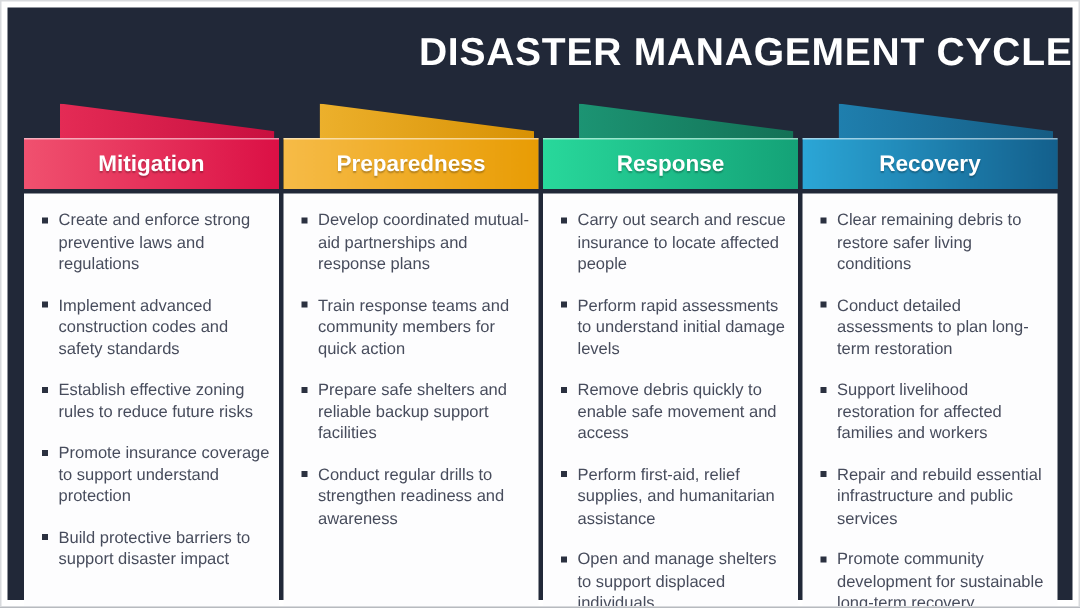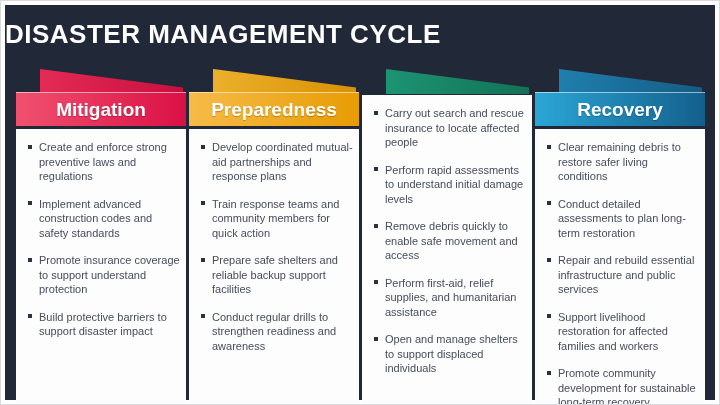--- a/index.html
+++ b/index.html
@@ -5,40 +5,40 @@
   * { margin:0; padding:0; box-sizing:border-box; }
   html,body { width:720px; height:405px; font-family:"Liberation Sans", sans-serif; }
   .page {
     position:relative; width:720px; height:405px;
     background:#ffffff; border:1px solid #d8dadd; overflow:hidden;
   }
   .slide {
     position:absolute; inset:4px; background:#212838;
   }
   .slide-title {
-    margin-top:14px; text-align:left;
+    margin-top:14px; text-align:right;
     color:#ffffff; font-size:26px; font-weight:bold; letter-spacing:0.5px;
   }
   .board {
     position:absolute; left:11px; right:10px; top:64px; bottom:20px;
     display:flex; flex-direction:column;
   }
   .cols { display:flex; gap:3px; flex:1; }
   .col { flex:1; display:flex; flex-direction:column; min-width:0; }
   .flag-row { height:23px; position:relative; }
   .flag {
     position:absolute; left:24px; right:3px; top:0; bottom:-2px;
     background:linear-gradient(90deg, var(--f1), var(--f2));
     clip-path:polygon(0 0, 100% 74%, 100% 100%, 0 100%);
   }
   .col-header {
     height:34px; display:flex; align-items:center; justify-content:center;
     background:linear-gradient(90deg, var(--h1), var(--h2));
     border-top:1px solid rgba(255,255,255,0.55);
-    color:#ffffff; font-size:19px; font-weight:600;
+    color:#ffffff; font-size:15px; font-weight:600;
     text-shadow:0 1px 1px rgba(0,0,0,0.25);
     position:relative; z-index:1;
   }
   .col-body {
     flex:1; background:#fdfdfe; margin-top:3px;
     padding:11px 6px 6px 10px;
   }
   .col-body ul { list-style:none; }
   .col-body li {
     position:relative; padding-left:13px; margin-bottom:13px;
@@ -62,20 +62,21 @@
 
         <div class="col" style="--h1: #f0516f; --h2: #db1045; --f1: #e42b55; --f2: #c80f3f;">
           <div class="flag-row">
             <div class="flag"></div>
           </div>
           <div class="col-header">Mitigation</div>
           <div class="col-body">
             <ul>
               <li>Create and enforce strong preventive laws and regulations</li>
               <li>Implement advanced construction codes and safety standards</li>
+              <li>Establish effective zoning rules to reduce future risks</li>
               <li>Promote insurance coverage to support understand protection</li>
               <li>Build protective barriers to support disaster impact</li>
             </ul>
           </div>
         </div>
 
         <div class="col" style="--h1: #f6bb47; --h2: #e89c04; --f1: #ecb02c; --f2: #d89103;">
           <div class="flag-row">
             <div class="flag"></div>
           </div>
@@ -87,42 +88,43 @@
               <li>Prepare safe shelters and reliable backup support facilities</li>
               <li>Conduct regular drills to strengthen readiness and awareness</li>
             </ul>
           </div>
         </div>
 
         <div class="col" style="--h1: #28d89b; --h2: #14a277; --f1: #1c9473; --f2: #137156;">
           <div class="flag-row">
             <div class="flag"></div>
           </div>
+          <div class="col-header">Response</div>
           <div class="col-body">
             <ul>
               <li>Carry out search and rescue insurance to locate affected people</li>
               <li>Perform rapid assessments to understand initial damage levels</li>
               <li>Remove debris quickly to enable safe movement and access</li>
               <li>Perform first-aid, relief supplies, and humanitarian assistance</li>
               <li>Open and manage shelters to support displaced individuals</li>
             </ul>
           </div>
         </div>
 
         <div class="col" style="--h1: #2ba6d6; --h2: #135f8c; --f1: #1f7fae; --f2: #155c83;">
           <div class="flag-row">
             <div class="flag"></div>
           </div>
           <div class="col-header">Recovery</div>
           <div class="col-body">
             <ul>
               <li>Clear remaining debris to restore safer living conditions</li>
               <li>Conduct detailed assessments to plan long-term restoration</li>
+              <li>Support livelihood restoration for affected families and workers</li>
               <li>Repair and rebuild essential infrastructure and public services</li>
-              <li>Support livelihood restoration for affected families and workers</li>
               <li>Promote community development for sustainable long-term recovery</li>
             </ul>
           </div>
         </div>
 
       </div>
 
     </div>
 
   </div>

